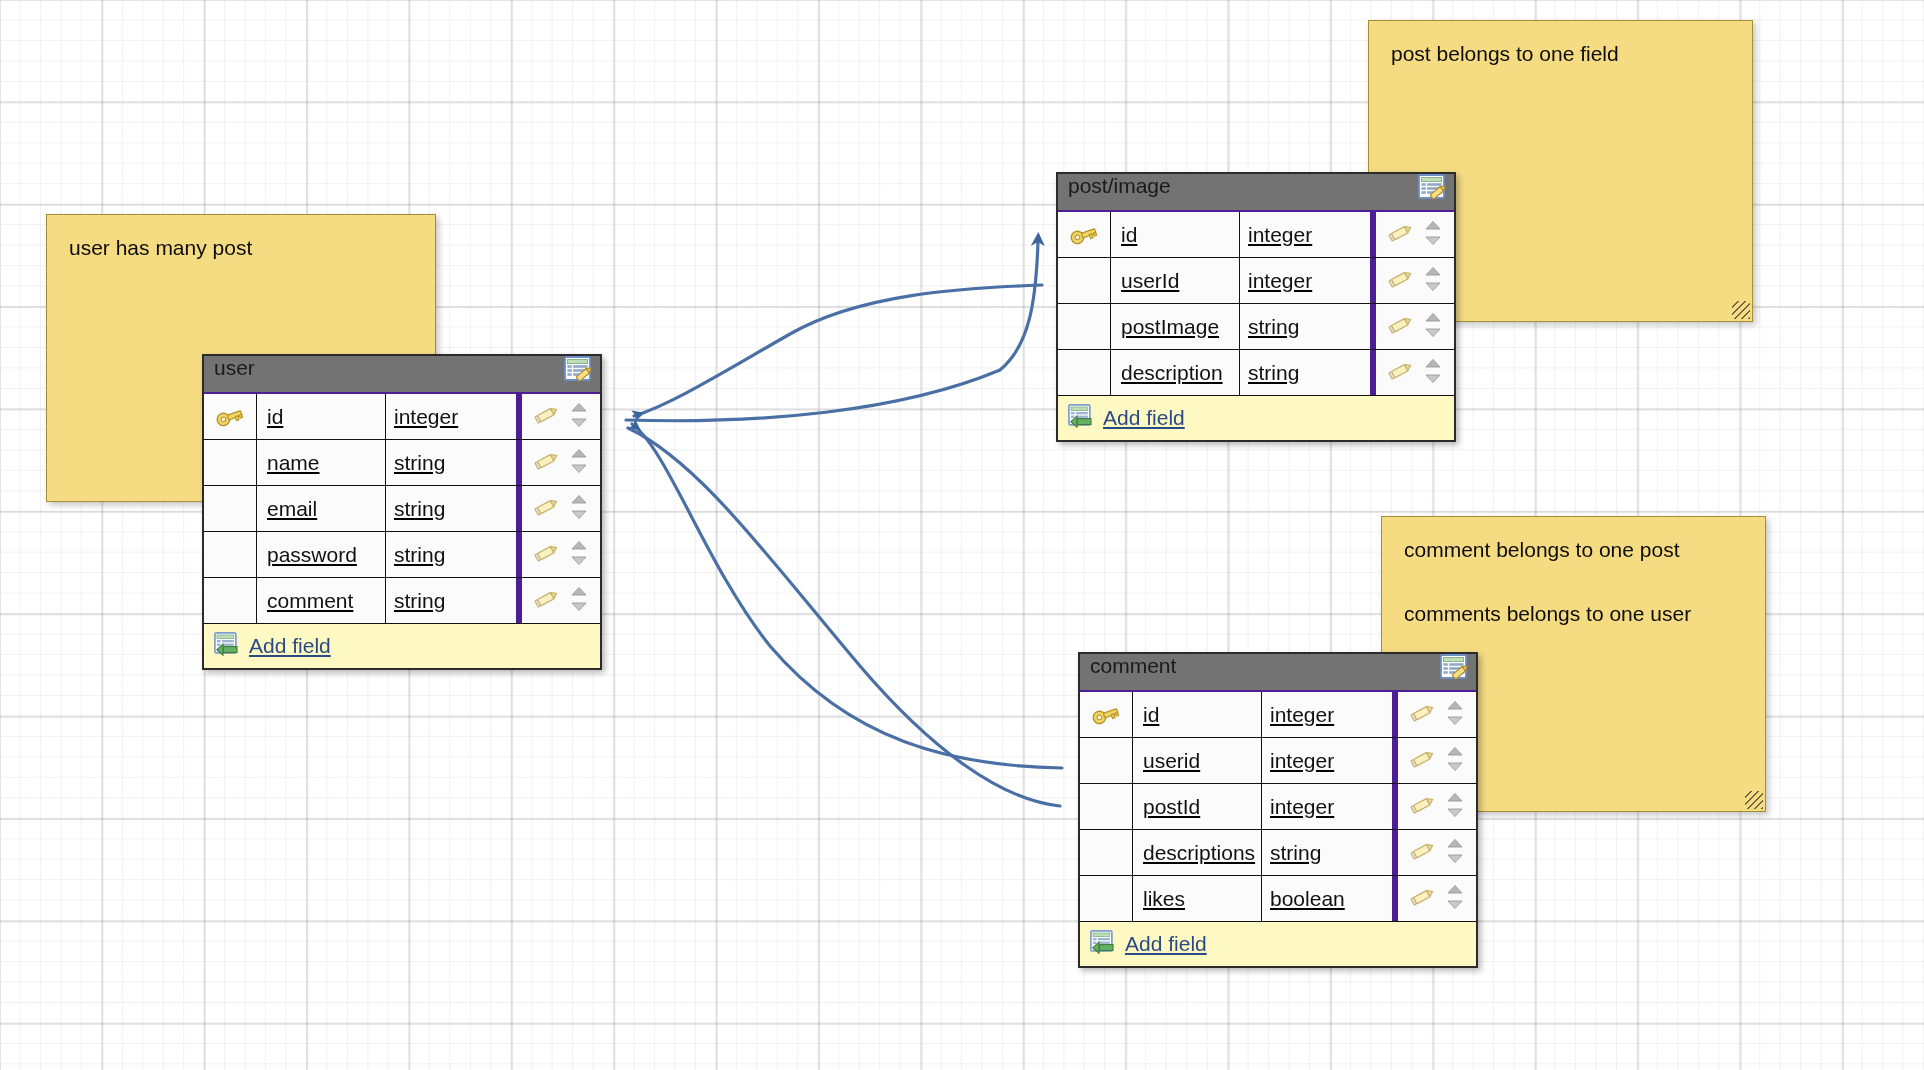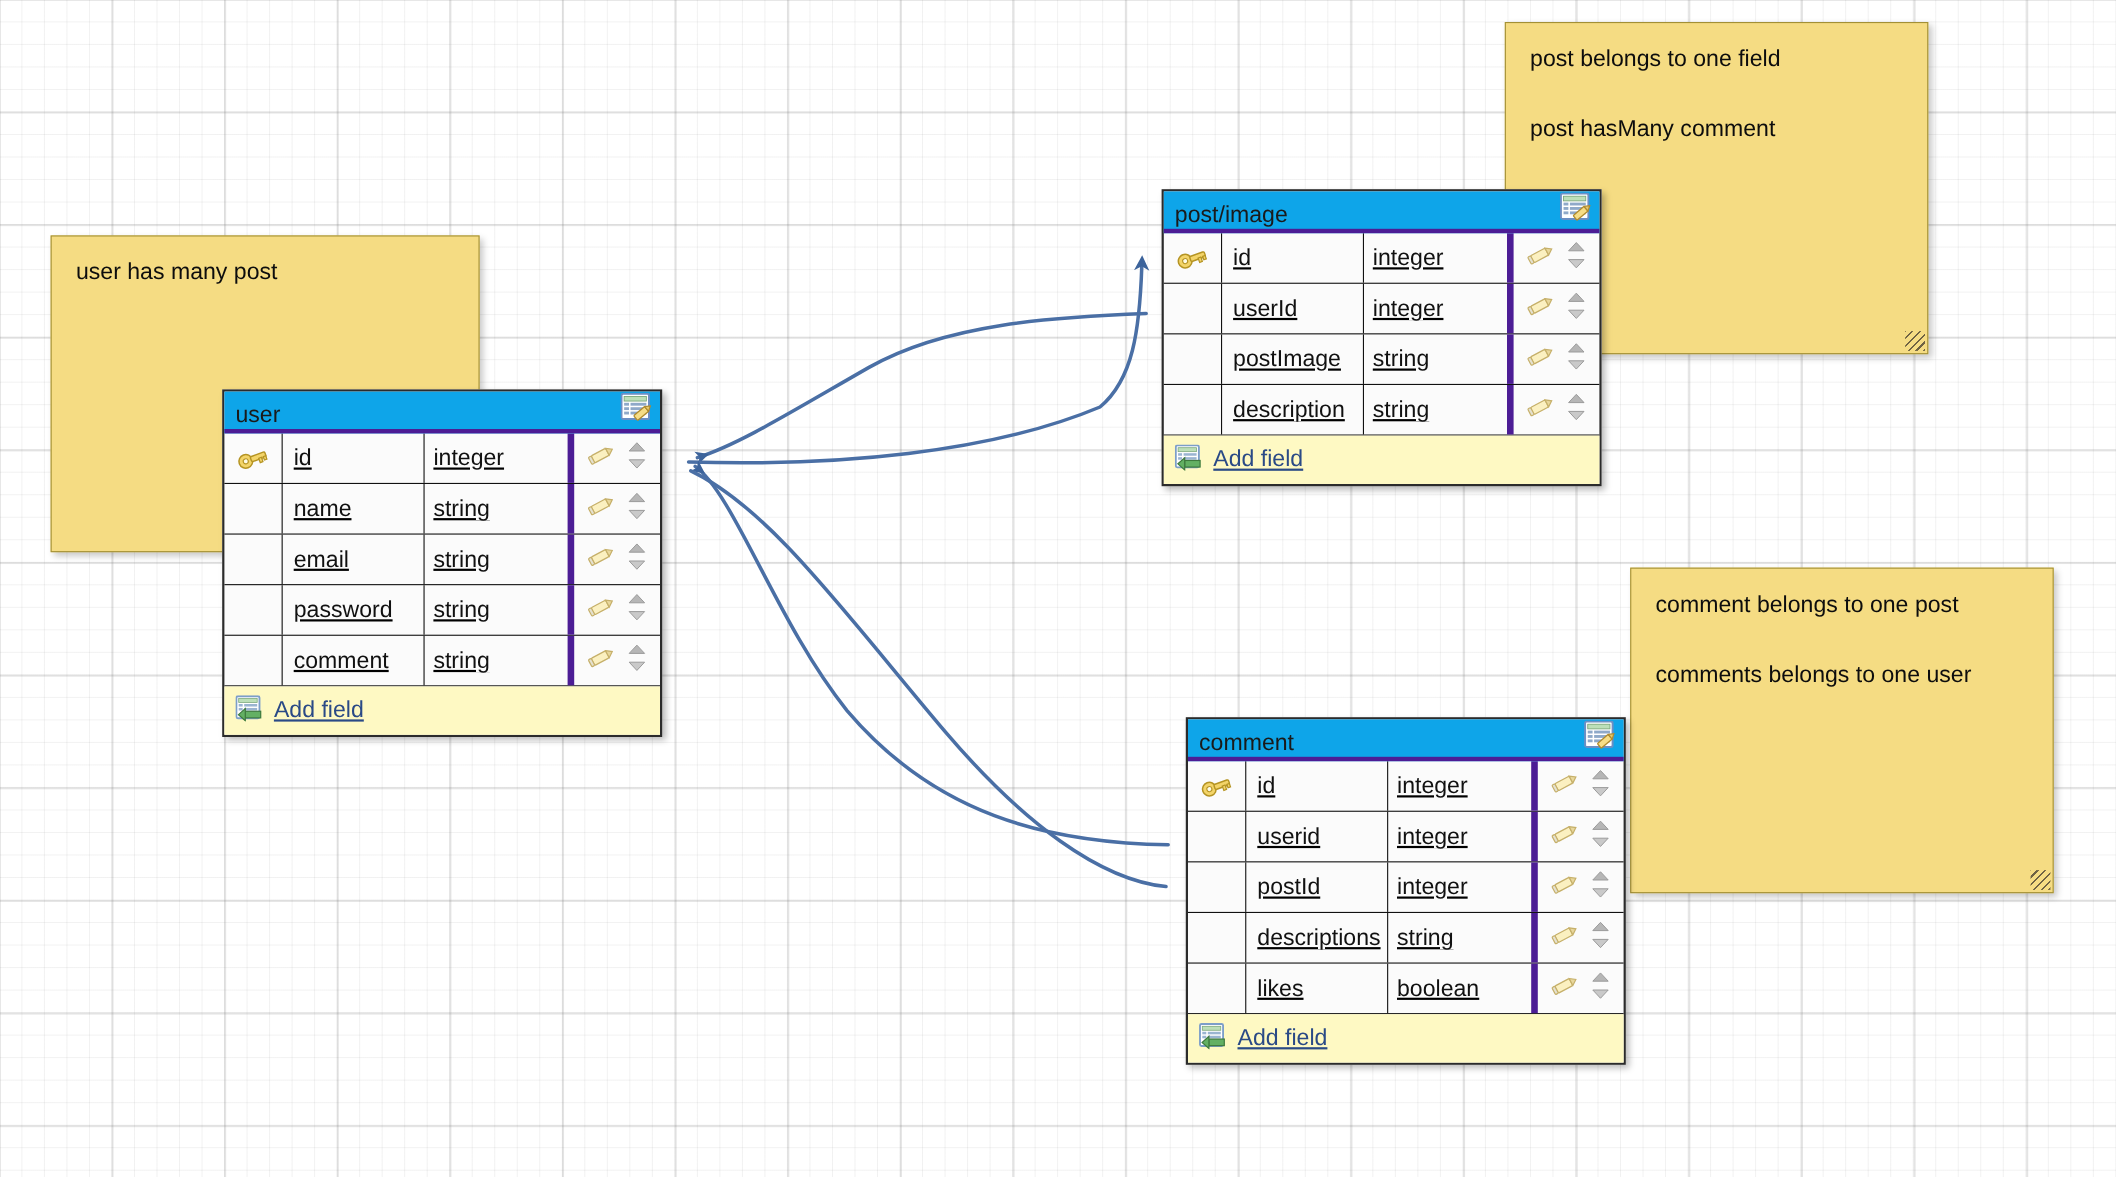--- a/index.html
+++ b/index.html
@@ -61,24 +61,24 @@
   .entity {
     position: absolute;
     background: #fbfbfb;
     border: 2px solid #2b2b2b;
     box-sizing: border-box;
     box-shadow: 3px 3px 6px rgba(0,0,0,0.28);
   }
   .entity-header {
     position: relative;
     height: 38px;
-    background: #0ea5e9;
-    border-bottom: 4px solid #4c1d95;
+    background: #737373;
+    border-bottom: 2px solid #4c1d95;
     display: flex;
-    align-items: flex-end;
+    align-items: flex-start;
     padding: 0 6px 0 10px;
     box-sizing: border-box;
   }
   .entity-title {
     font-size: 21px;
     color: #1a1a1a;
     flex: 1 1 auto;
     white-space: nowrap;
     overflow: hidden;
   }
@@ -194,24 +194,23 @@
     </g>
   </svg>
 
   <div id="objects">
       <div class="note" style="left: 46px; top: 214px; width: 390px; height: 288px;">
         <div class="note-line">user has many post</div>
         <div class="resize-grip"></div>
       </div>
       <div class="note" style="left: 1368px; top: 20px; width: 385px; height: 302px;">
         <div class="note-line">post belongs to one field</div>
-        <div class="note-line">post hasMany comment</div>
         <div class="resize-grip"></div>
       </div>
-      <div class="note" style="left: 1482px; top: 516px; width: 385px; height: 296px;">
+      <div class="note" style="left: 1381px; top: 516px; width: 385px; height: 296px;">
         <div class="note-line">comment belongs to one post</div>
         <div class="note-line">comments belongs to one user</div>
         <div class="resize-grip"></div>
       </div>
       <div class="entity" style="left: 202px; top: 354px; width: 400px;">
         <div class="entity-header">
           <span class="entity-title">user</span>
           <span><svg class="ic ic-tbl" viewBox="0 0 30 28" xmlns="http://www.w3.org/2000/svg">
               <rect x="1" y="1" width="25" height="23" rx="1.5" fill="#ffffff" stroke="#6b8fc4" stroke-width="1.8"></rect>
               <rect x="3.4" y="3.4" width="20.2" height="4.2" fill="#bcdfb8" stroke="#7aa77a" stroke-width="0.8"></rect>

